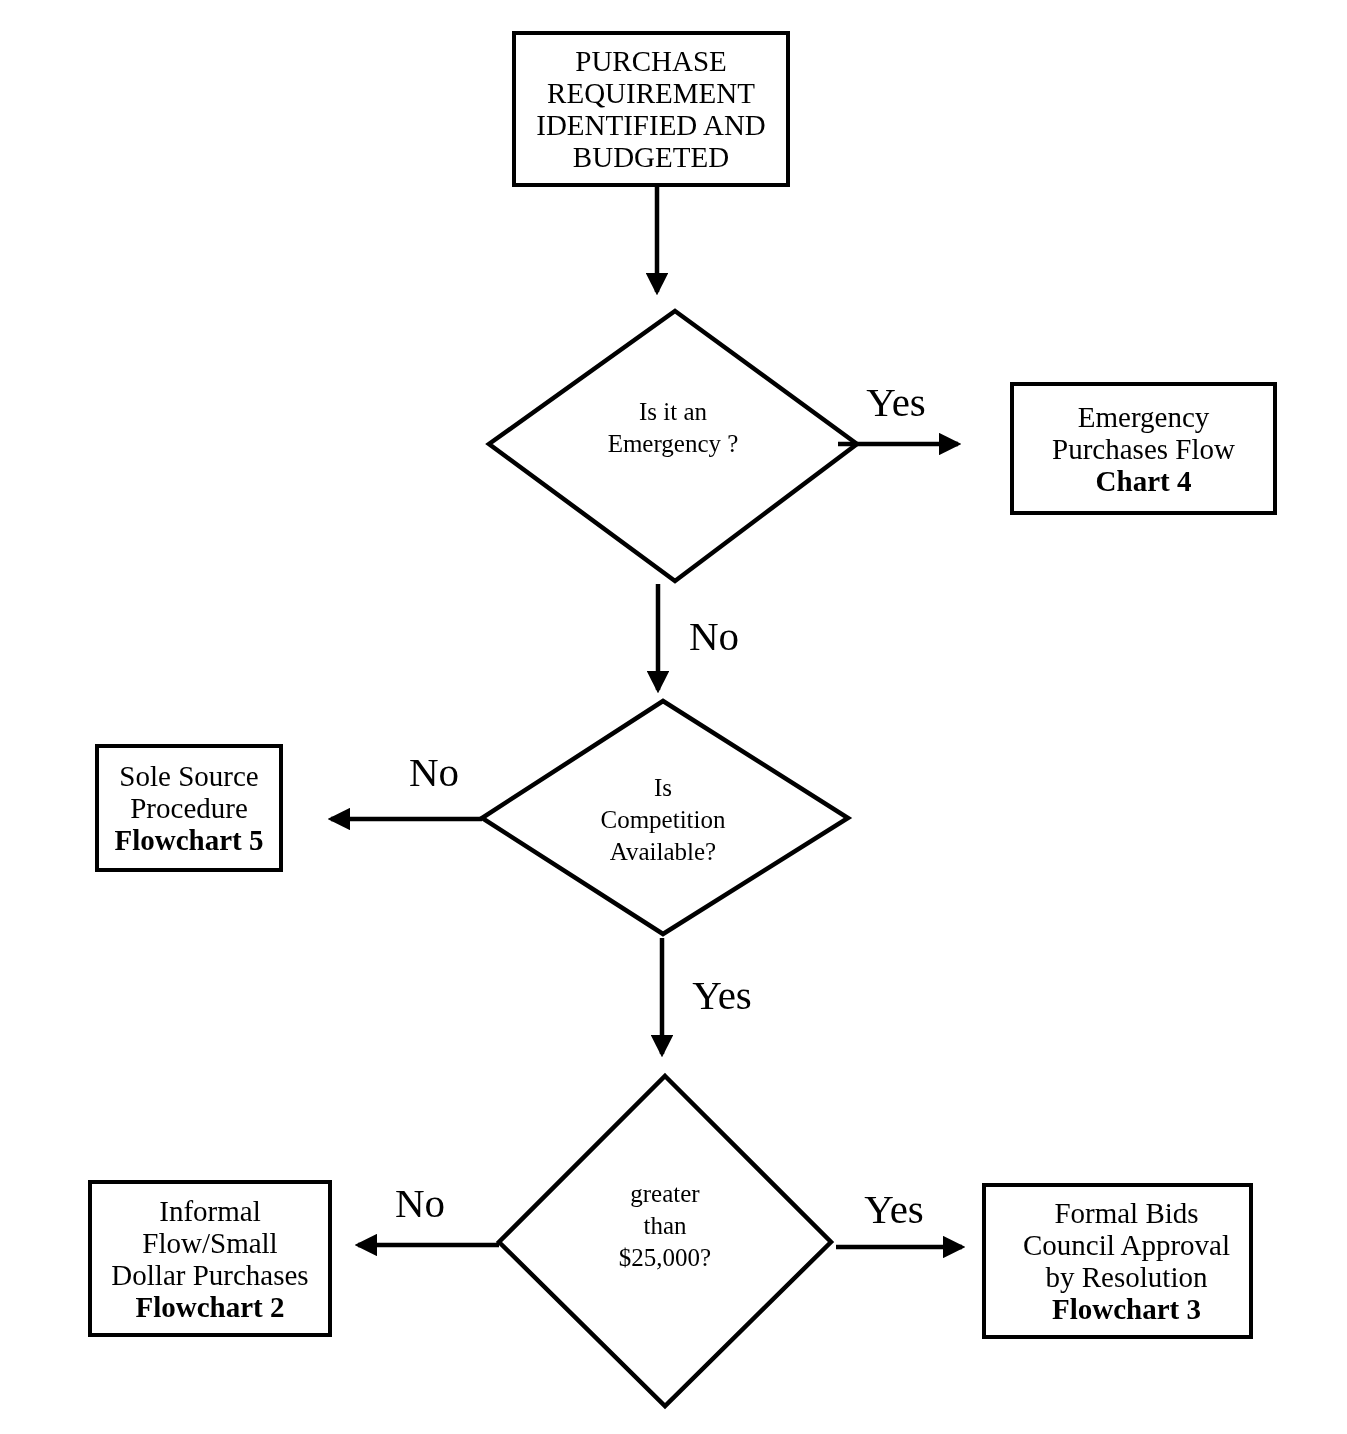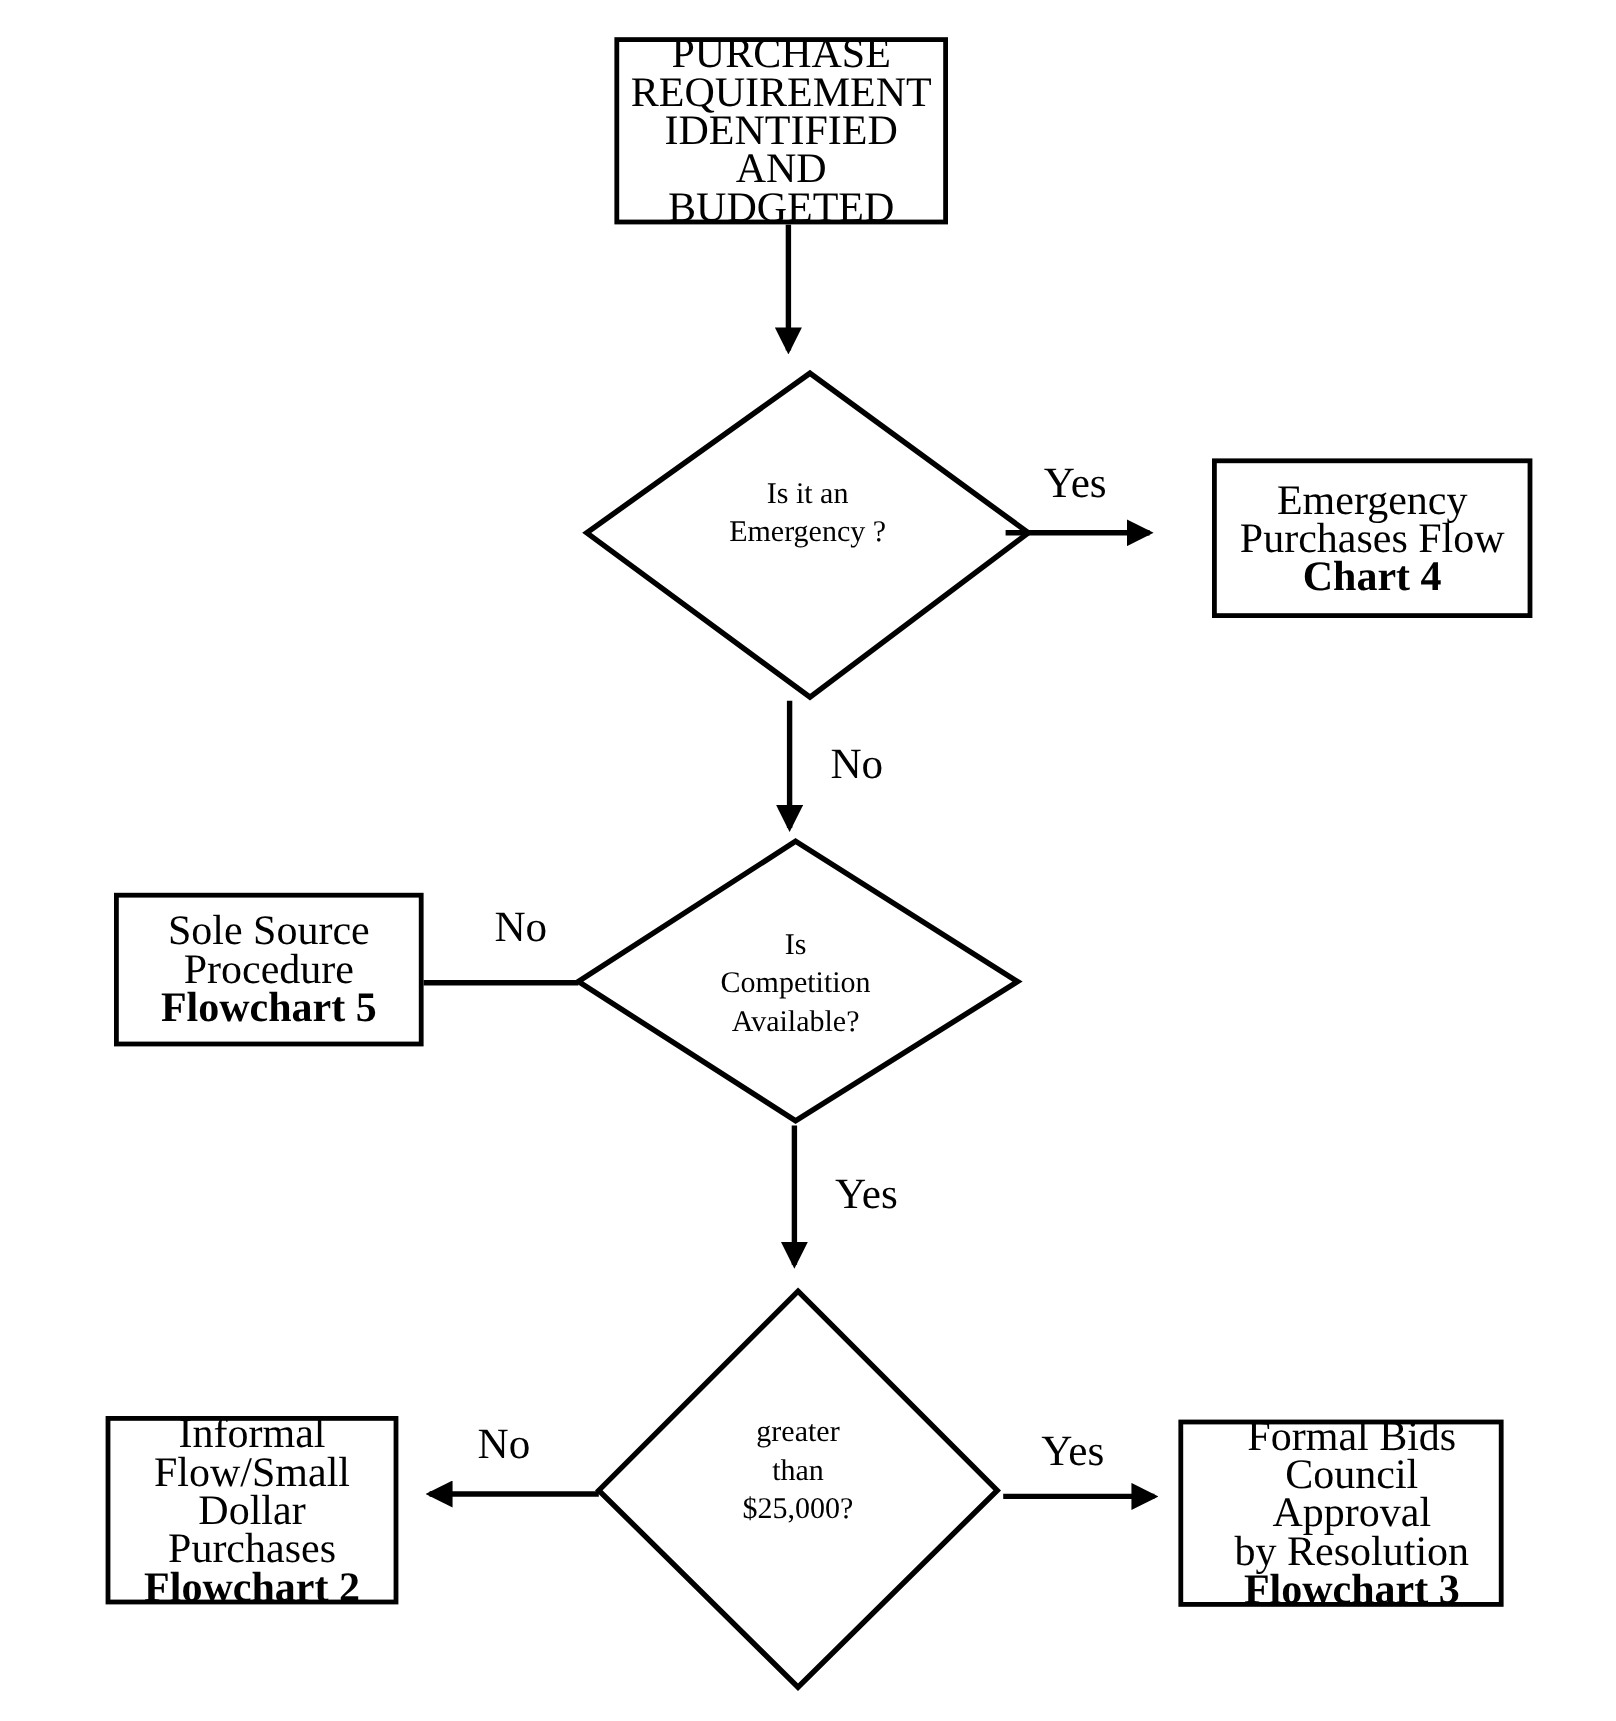--- a/index.html
+++ b/index.html
@@ -20,36 +20,36 @@
   }
   .node-box {
     position: absolute;
     border: 4px solid #000000;
     background: #ffffff;
     display: flex;
     flex-direction: column;
     justify-content: center;
     align-items: center;
     text-align: center;
-    font-size: 35px;
+    font-size: 29px;
     line-height: 32px;
   }
   .diamond-text {
     position: absolute;
     text-align: center;
     font-size: 25px;
     line-height: 32px;
     font-family: Liberation Serif, serif;
   }
   .tline { display: block; }
   .bold { font-weight: bold; }
   .edge-label {
     position: absolute;
     transform: translate(-50%, -50%);
-    font-size: 36px;
+    font-size: 41px;
     white-space: nowrap;
   }
 </style>
 </head>
 <body>
 
 <div class="stage">
 
   <svg class="connector-layer" width="1347" height="1434" viewBox="0 0 1347 1434" xmlns="http://www.w3.org/2000/svg">
     <defs>
@@ -77,21 +77,21 @@
     <span class="tline">IDENTIFIED AND</span>
     <span class="tline">BUDGETED</span>
   </div>
 
   <div class="node-box" style="left:978px; top:382px; width:267px; height:133px;margin-left:32px;">
     <span class="tline">Emergency</span>
     <span class="tline">Purchases Flow</span>
     <span class="tline bold">Chart 4</span>
   </div>
 
-  <div class="node-box" style="left:95px; top:744px; width:258px; height:128px;">
+  <div class="node-box" style="left:95px; top:744px; width:188px; height:128px;">
     <span class="tline">Sole Source</span>
     <span class="tline">Procedure</span>
     <span class="tline bold">Flowchart 5</span>
   </div>
 
   <div class="node-box" style="left:88px; top:1180px; width:244px; height:157px;">
     <span class="tline">Informal</span>
     <span class="tline">Flow/Small</span>
     <span class="tline">Dollar Purchases</span>
     <span class="tline bold">Flowchart 2</span>

